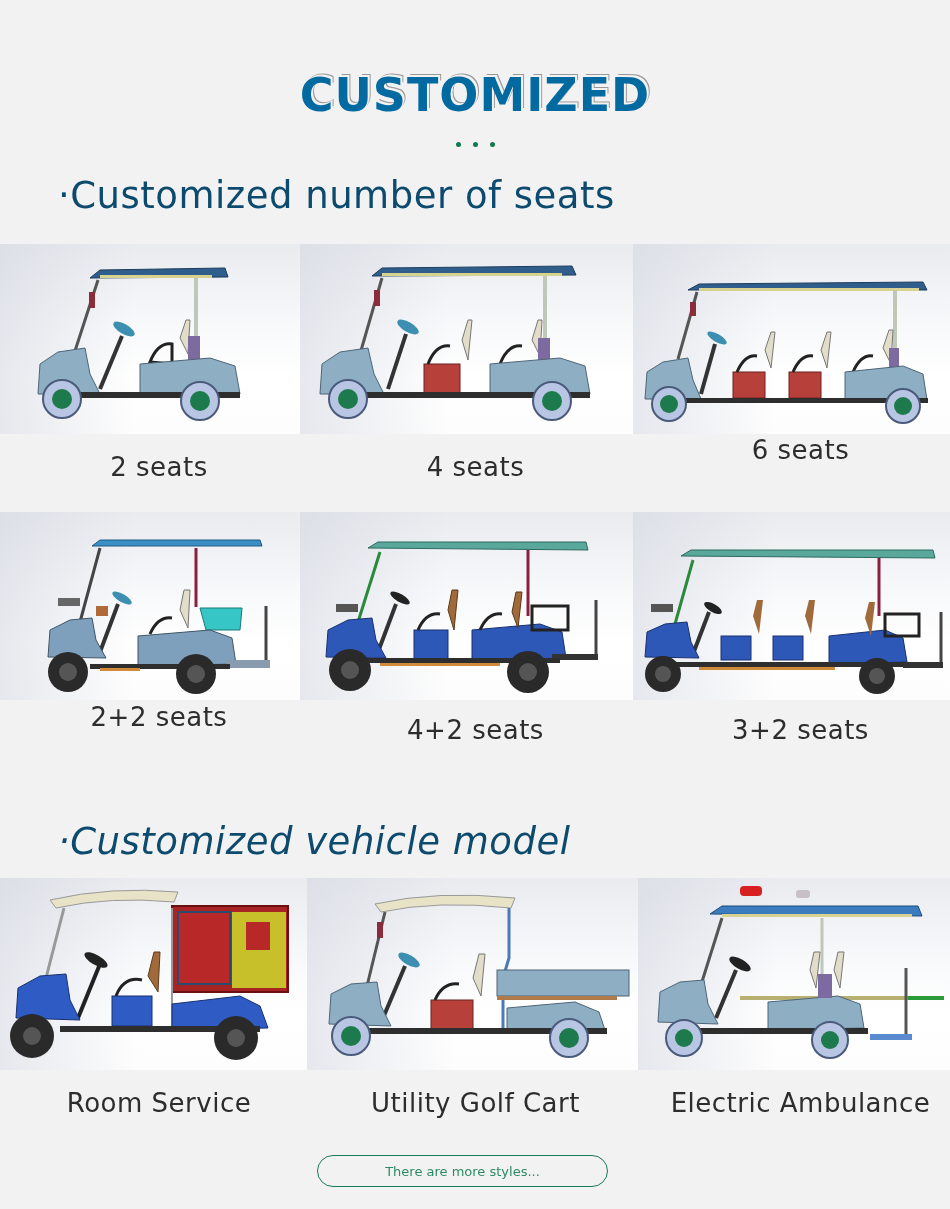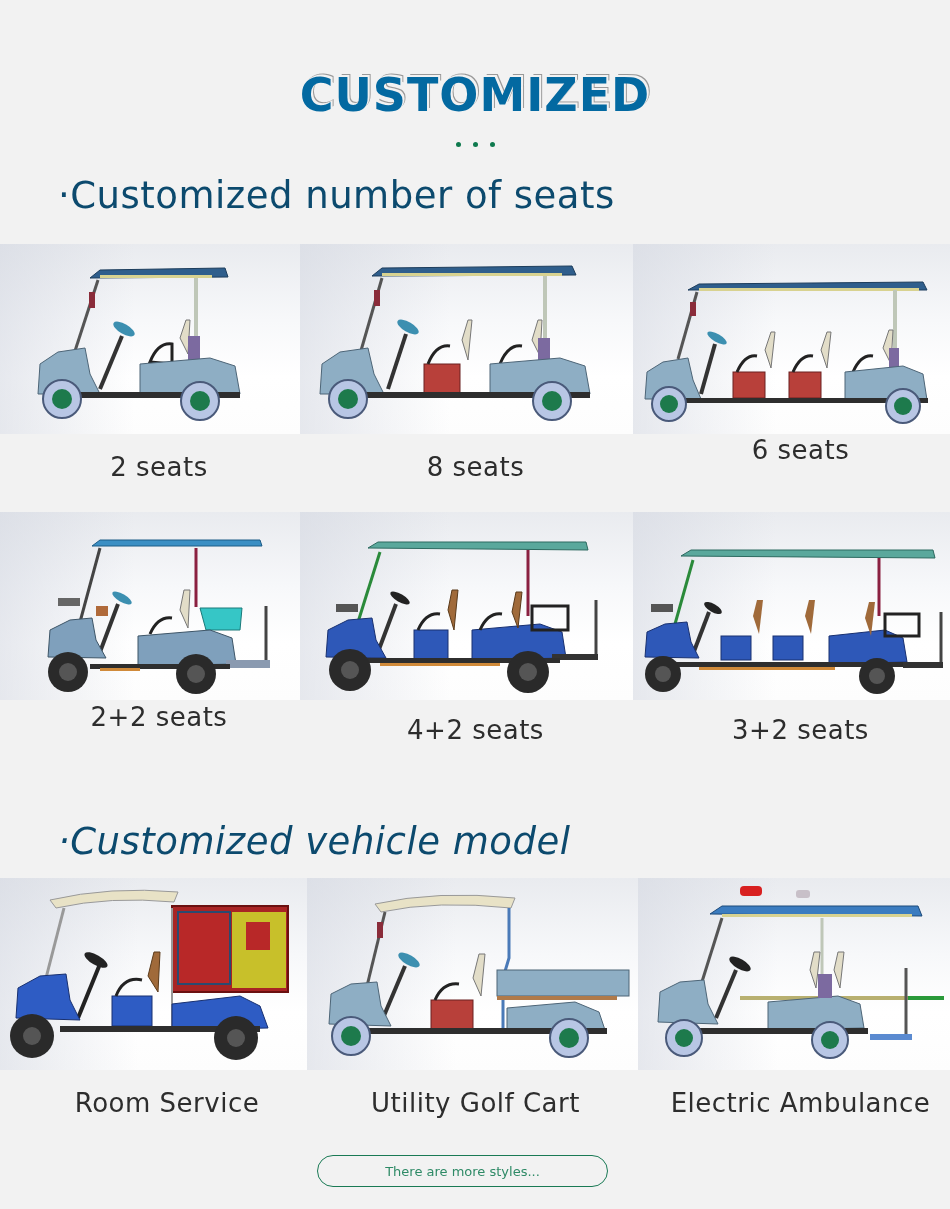--- a/index.html
+++ b/index.html
@@ -140,21 +140,21 @@
     <path d="M212 128 L270 122 L290 130 L294 156 L212 158 Z" fill="#8eaec4" stroke="#4d6577"></path>
     <rect x="45" y="154" width="250" height="5" fill="#2e2e2e"></rect>
     <circle cx="36" cy="160" r="17" fill="#b8c6e4" stroke="#4a5a7a" stroke-width="2"></circle>
     <circle cx="36" cy="160" r="9" fill="#1d7a4c"></circle>
     <circle cx="270" cy="162" r="17" fill="#b8c6e4" stroke="#4a5a7a" stroke-width="2"></circle>
     <circle cx="270" cy="162" r="9" fill="#1d7a4c"></circle>
   </svg>
 </div>
 
 <div class="label" style="left:0;top:452px;width:300px;">2 seats</div>
-<div class="label" style="left:300px;top:452px;width:333px;">8 seats</div>
+<div class="label" style="left:300px;top:452px;width:333px;">4 seats</div>
 <div class="label" style="left:633px;top:435px;width:317px;">6 seats</div>
 
 <div class="img" style="left:0;top:512px;width:300px;height:188px;">
   <svg viewBox="0 0 300 188">
     <path d="M92 34 L100 28 L260 28 L262 34 Z" fill="#3b8fc4" stroke="#1d5c86"></path>
     <line x1="100" y1="36" x2="80" y2="110" stroke="#444" stroke-width="3"></line>
     <line x1="196" y1="36" x2="196" y2="95" stroke="#8a2040" stroke-width="3"></line>
     <rect x="58" y="86" width="22" height="8" fill="#666"></rect>
     <rect x="96" y="94" width="12" height="10" fill="#b06a3a"></rect>
     <line x1="100" y1="140" x2="118" y2="92" stroke="#333" stroke-width="4"></line>
@@ -298,17 +298,17 @@
     <line x1="268" y1="90" x2="268" y2="160" stroke="#555" stroke-width="3"></line>
     <rect x="232" y="156" width="42" height="6" fill="#5a8ad0"></rect>
     <rect x="60" y="150" width="170" height="6" fill="#2e2e2e"></rect>
     <circle cx="46" cy="160" r="18" fill="#b8c6e4" stroke="#4a5a7a" stroke-width="2"></circle>
     <circle cx="46" cy="160" r="9" fill="#1d7a4c"></circle>
     <circle cx="192" cy="162" r="18" fill="#b8c6e4" stroke="#4a5a7a" stroke-width="2"></circle>
     <circle cx="192" cy="162" r="9" fill="#1d7a4c"></circle>
   </svg>
 </div>
 
-<div class="label" style="left:0;top:1088px;width:300px;margin-left:8px;">Room Service</div>
+<div class="label" style="left:0;top:1088px;width:300px;">Room Service</div>
 <div class="label" style="left:300px;top:1088px;width:333px;">Utility Golf Cart</div>
 <div class="label" style="left:633px;top:1088px;width:317px;">Electric Ambulance</div>
 
 <button class="more-btn">There are more styles...</button>
 
 </body></html>

